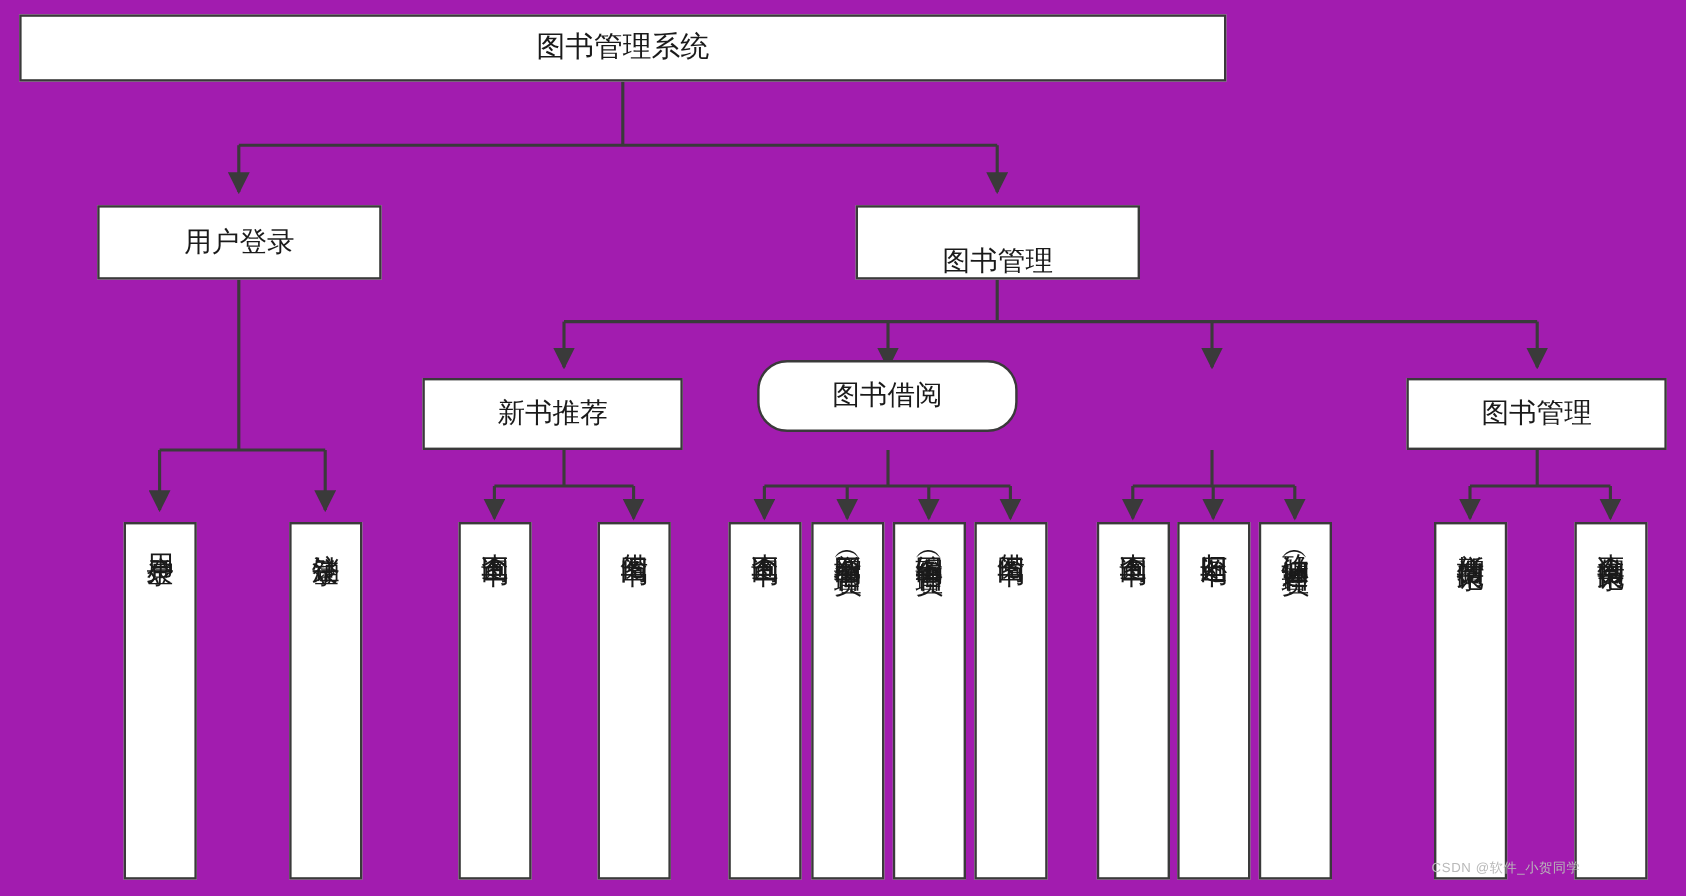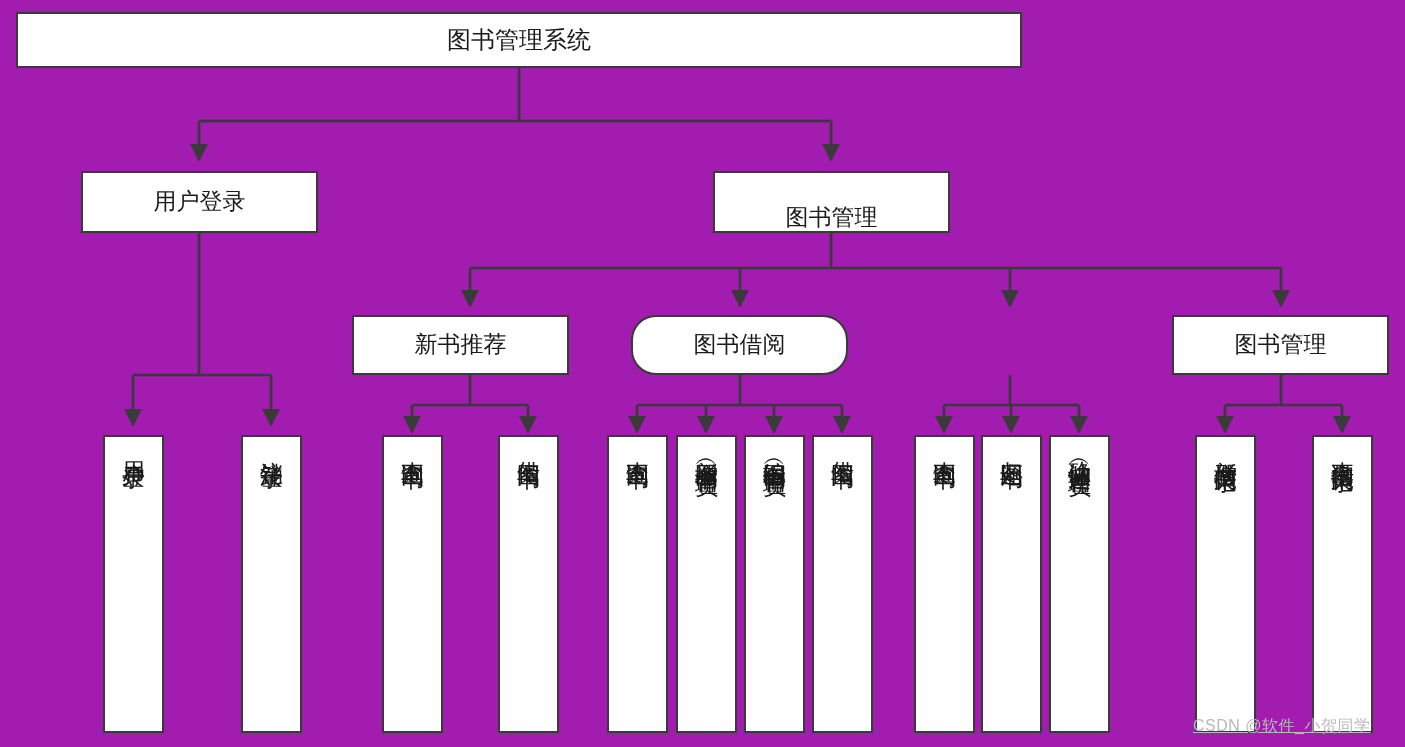--- a/index.html
+++ b/index.html
@@ -57,25 +57,24 @@
   .node.v .label {
     font-size: 23px;
     writing-mode: vertical-rl;
     text-orientation: upright;
     letter-spacing: 2px;
     line-height: 1;
     white-space: nowrap;
   }
   .watermark {
     position: absolute;
-    font-size: 16px;
+    font-size: 11px;
     color: #b9b9b9;
     white-space: nowrap;
     letter-spacing: 0.5px;
-    text-decoration: underline;
   }
 </style>
 </head>
 <body>
 
 <div id="canvas">
 
   <svg class="connectors" viewBox="0 0 1405 747" xmlns="http://www.w3.org/2000/svg">
     <defs>
       <marker id="arrow" viewBox="0 0 10 10" refX="9" refY="5" markerWidth="7" markerHeight="7" orient="auto-start-reverse">
@@ -134,21 +133,21 @@
   <div class="node h" style="left:81px; top:171px; width:237px; height:62px;">
     <span class="label">用户登录</span>
   </div>
   <div class="node h" style="left:713px; top:171px; width:237px; height:62px;align-items:flex-end;">
     <span class="label">图书管理</span>
   </div>
 
   <div class="node h" style="left:352px; top:315px; width:217px; height:60px;">
     <span class="label">新书推荐</span>
   </div>
-  <div class="node h" style="left:631px; top:315px; width:217px; height:60px;border-radius:25px;">
+  <div class="node h" style="left:631px; top:300px; width:217px; height:60px;border-radius:25px;">
     <span class="label">图书借阅</span>
   </div>
   <div class="node h" style="left:1172px; top:315px; width:217px; height:60px;">
     <span class="label">图书管理</span>
   </div>
 
   <div class="node v" style="left:103px; top:435px; width:61px; height:298px;">
     <span class="label">用户登录</span>
   </div>
   <div class="node v" style="left:241px; top:435px; width:61px; height:298px;">

